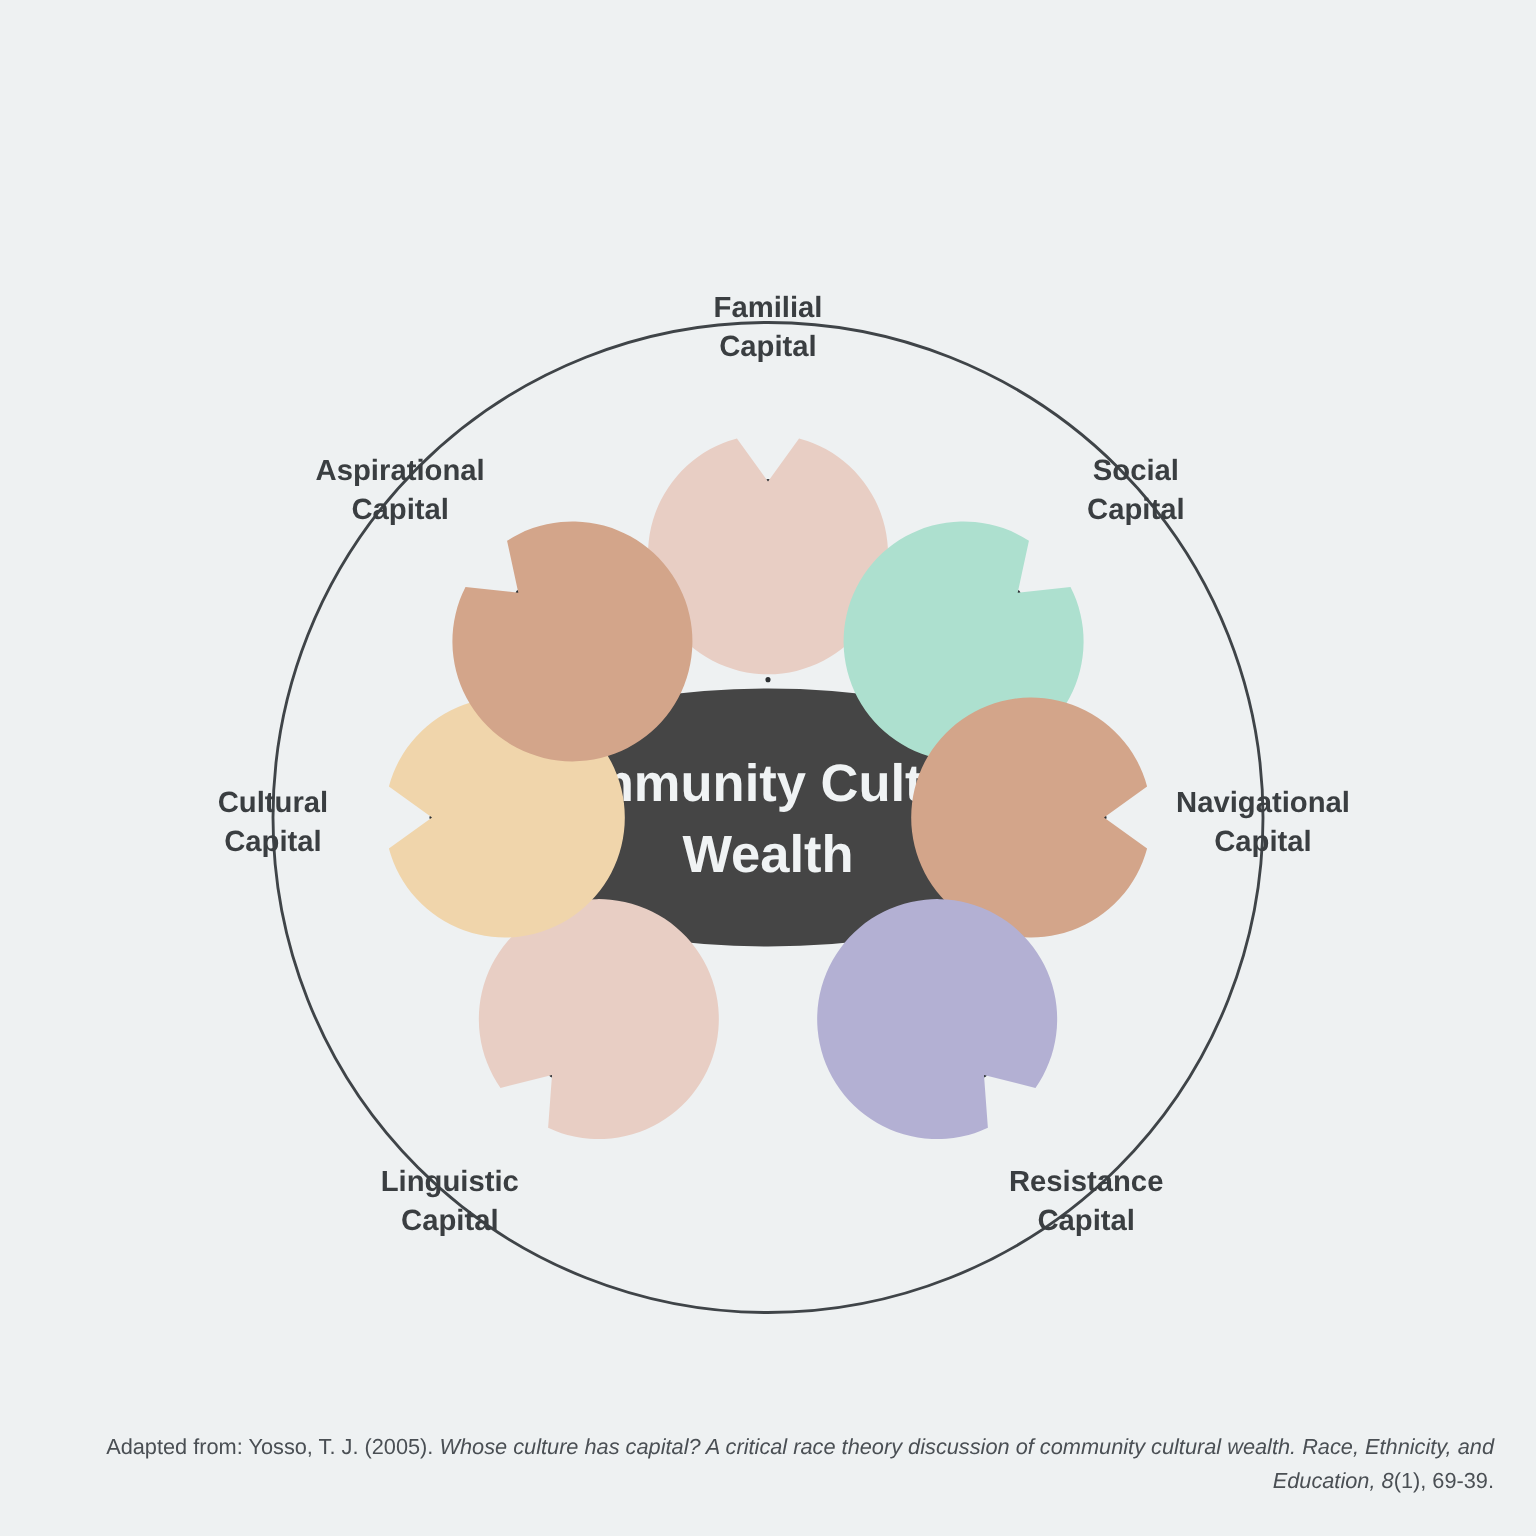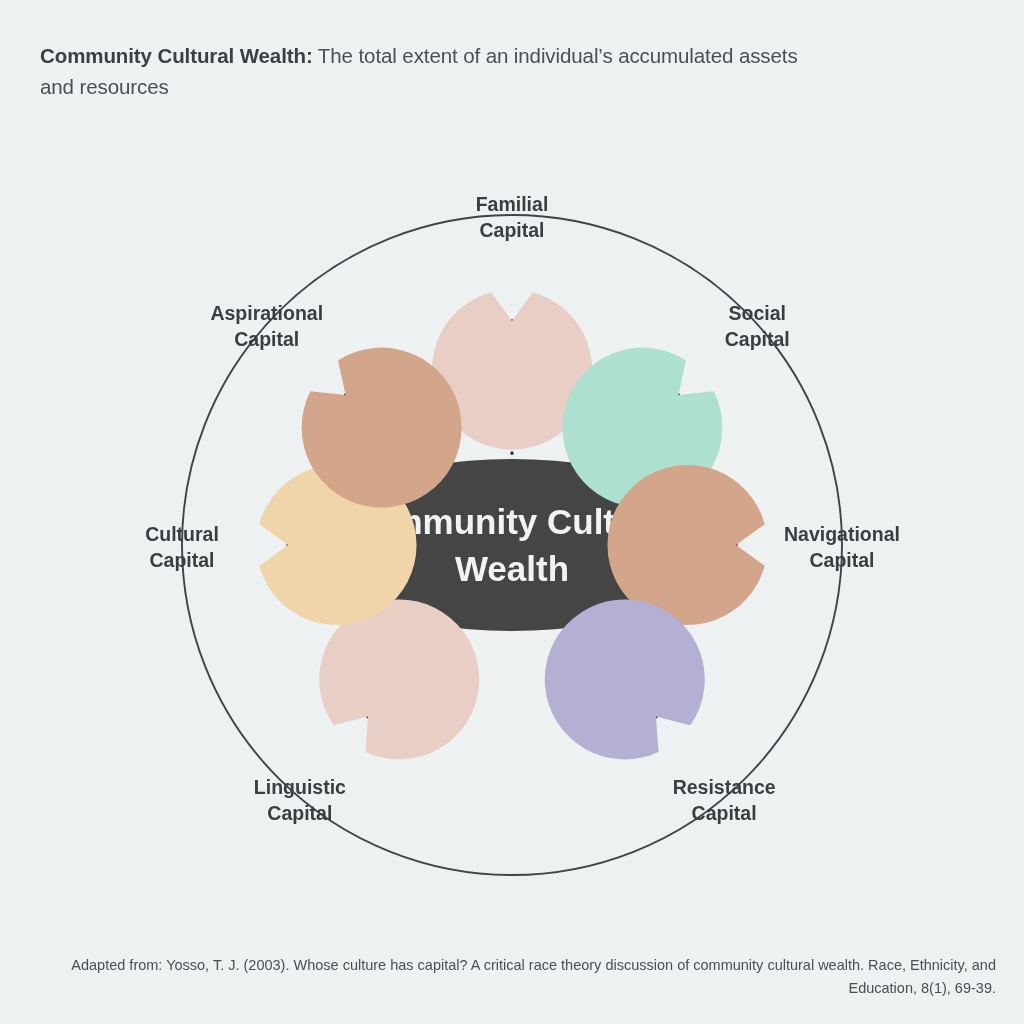--- a/index.html
+++ b/index.html
@@ -37,20 +37,21 @@
     position: absolute;
     left: 0;
     right: 28px;
     bottom: 24px;
     text-align: right;
     font-size: 14.5px;
     line-height: 23px;
     color: #4a4f54;
   }
   .footer .ital {
+    font-style: italic;
     margin-top: 48px;
   }
   svg.diagram {
     position: absolute;
     left: 0;
     top: 0;
   }
   .ring {
     fill: none;
     stroke: #3f4448;
@@ -79,23 +80,20 @@
     font-size: 19.5px;
     font-weight: bold;
     text-anchor: middle;
   }
 </style>
 </head>
 <body>
 
 <div id="figure">
 
-  <div class="header">
-    <span class="lead">Community Cultural Wealth:</span><span> The total extent of an individual’s accumulated assets and resources</span>
-  </div>
 
   <svg class="diagram" width="1024" height="1024" viewBox="0 0 1024 1024">
     <g id="ring-layer">
         <circle cx="512" cy="545" r="330" class="ring" stroke="#3f4448"></circle>
       </g>
     <g id="connector-layer">
         <line x1="512.00" y1="321.00" x2="512.00" y2="459.00" class="connector" stroke="#2d3134"></line>
         <line x1="678.46" y1="395.11" x2="599.55" y2="466.17" class="connector" stroke="#2d3134"></line>
         <line x1="736.00" y1="545.00" x2="731.00" y2="545.00" class="connector" stroke="#2d3134"></line>
         <line x1="655.98" y1="716.59" x2="580.54" y2="626.68" class="connector" stroke="#2d3134"></line>
@@ -162,16 +160,16 @@
           L 345.54 395.11
           L 310.33 391.28
           A 80 80 0 1 0 338.04 360.51 Z" fill="#d3a58a"></path>
           <text class="bubble-label" x="266.7622075924599" y="320.1868999015768">Aspirational</text>
           <text class="bubble-label" x="266.7622075924599" y="346.1868999015768">Capital</text>
         </g>
       </g>
   </svg>
 
   <div class="footer">
-    <span>Adapted from: Yosso, T. J. (2003). </span><span class="ital">Whose culture has capital? A critical race theory discussion of community cultural wealth. Race, Ethnicity, and Education, 8</span><span>(1), 69-39.</span>
+    <span>Adapted from: Yosso, T. J. (2005). </span><span class="ital">Whose culture has capital? A critical race theory discussion of community cultural wealth. Race, Ethnicity, and Education, 8</span><span>(1), 69-39.</span>
   </div>
 
 </div>
 
 </body></html>

